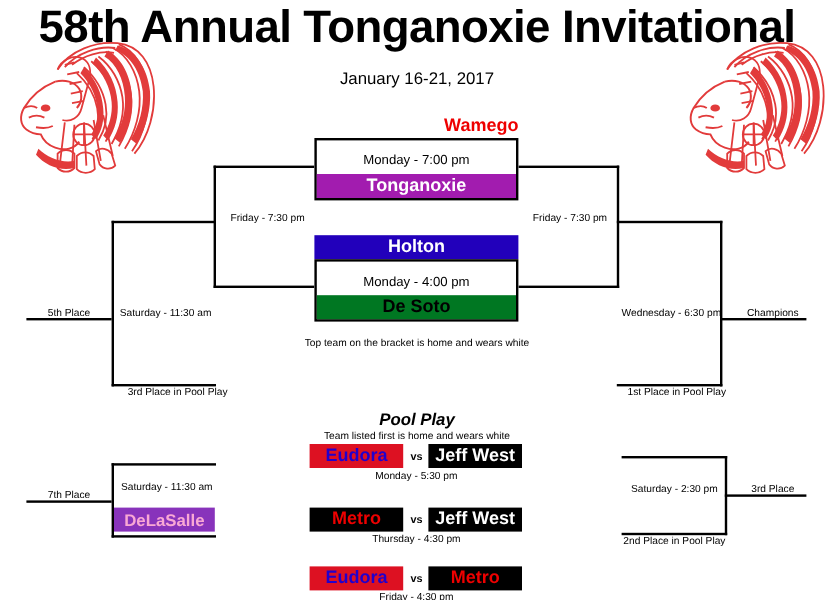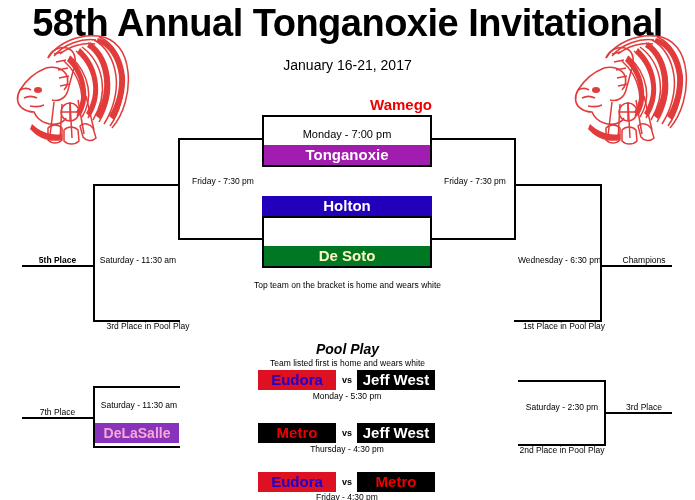--- a/index.html
+++ b/index.html
@@ -205,21 +205,21 @@
       <g fill="#e23b3b" stroke="none">
         <path d="M30 96 C38 104 50 108 60 106 L60 112 C48 115 36 110 28 101 Z"></path>
       </g>
     </svg>
   </div>
 
   <div class="abs vline" style="left:93px; top:184px; height:138px;"></div>
   <div class="abs hline" style="left:93px; top:184px; width:87px;"></div>
   <div class="abs hline" style="left:93px; top:320px; width:87px;"></div>
   <div class="abs hline" style="left:22px; top:265px; width:71px;"></div>
-  <div class="abs lbl lbl-c" style="left:22px; top:255px; width:71px;font-weight:bold;">5th Place</div>
+  <div class="abs lbl lbl-c" style="left:22px; top:255px; width:71px;">5th Place</div>
   <div class="abs lbl lbl-c" style="left:98px; top:255px; width:80px;">Saturday - 11:30 am</div>
   <div class="abs lbl lbl-c" style="left:98px; top:321px; width:100px;">3rd Place in Pool Play</div>
 
   <div class="abs vline" style="left:178px; top:138px; height:102px;"></div>
   <div class="abs hline" style="left:178px; top:138px; width:84px;"></div>
   <div class="abs hline" style="left:178px; top:238px; width:84px;"></div>
   <div class="abs lbl lbl-c" style="left:182px; top:176px; width:82px;">Friday - 7:30 pm</div>
 
   <div class="abs hline" style="left:432px; top:138px; width:84px;"></div>
   <div class="abs hline" style="left:432px; top:238px; width:84px;"></div>
@@ -235,21 +235,22 @@
   <div class="abs lbl lbl-c" style="left:514px; top:321px; width:100px;">1st Place in Pool Play</div>
 
   <div class="abs teamlabel-plain" style="left:262px; top:96px; width:170px; color:#ee0000;">Wamego</div>
   <div class="abs matchbox" style="left:262px; top:115px; width:170px; height:52px;">
     <div class="timetext" style="margin-top:11px;">Monday - 7:00 pm</div>
     <div class="teamband" style="position:absolute; left:0; bottom:0; width:166px; height:20px; line-height:20px; background:#a21caf; color:#ffffff;">Tonganoxie</div>
   </div>
 
   <div class="abs teamband" style="left:262px; top:196px; width:170px; height:20px; line-height:20px; background:#2200bb; color:#ffffff;">Holton</div>
   <div class="abs matchbox" style="left:262px; top:216px; width:170px; height:52px;">
-    <div class="teamband" style="position:absolute; left:0; bottom:0; width:166px; height:20px; line-height:20px; background:#007722; color:#fef9c3;">De Soto</div>
+    <div class="timetext" style="margin-top:11px;">Monday - 4:00 pm</div>
+    <div class="teamband" style="position:absolute; left:0; bottom:0; width:166px; height:20px; line-height:20px; background:#007722; color:#000000;">De Soto</div>
   </div>
 
   <div class="abs" id="notehome">Top team on the bracket is home and wears white</div>
 
   <div class="abs" id="poolplay-title">Pool Play</div>
   <div class="abs" id="poolplay-note">Team listed first is home and wears white</div>
 
   <div class="abs pp-team" style="left:258px; top:370px; width:78px; background:#dd1122; color:#2200cc;">Eudora</div>
   <div class="abs pp-vs" style="left:338px; top:370px;">vs</div>
   <div class="abs pp-team" style="left:357px; top:370px; width:78px; background:#000000; color:#ffffff;">Jeff West</div>

